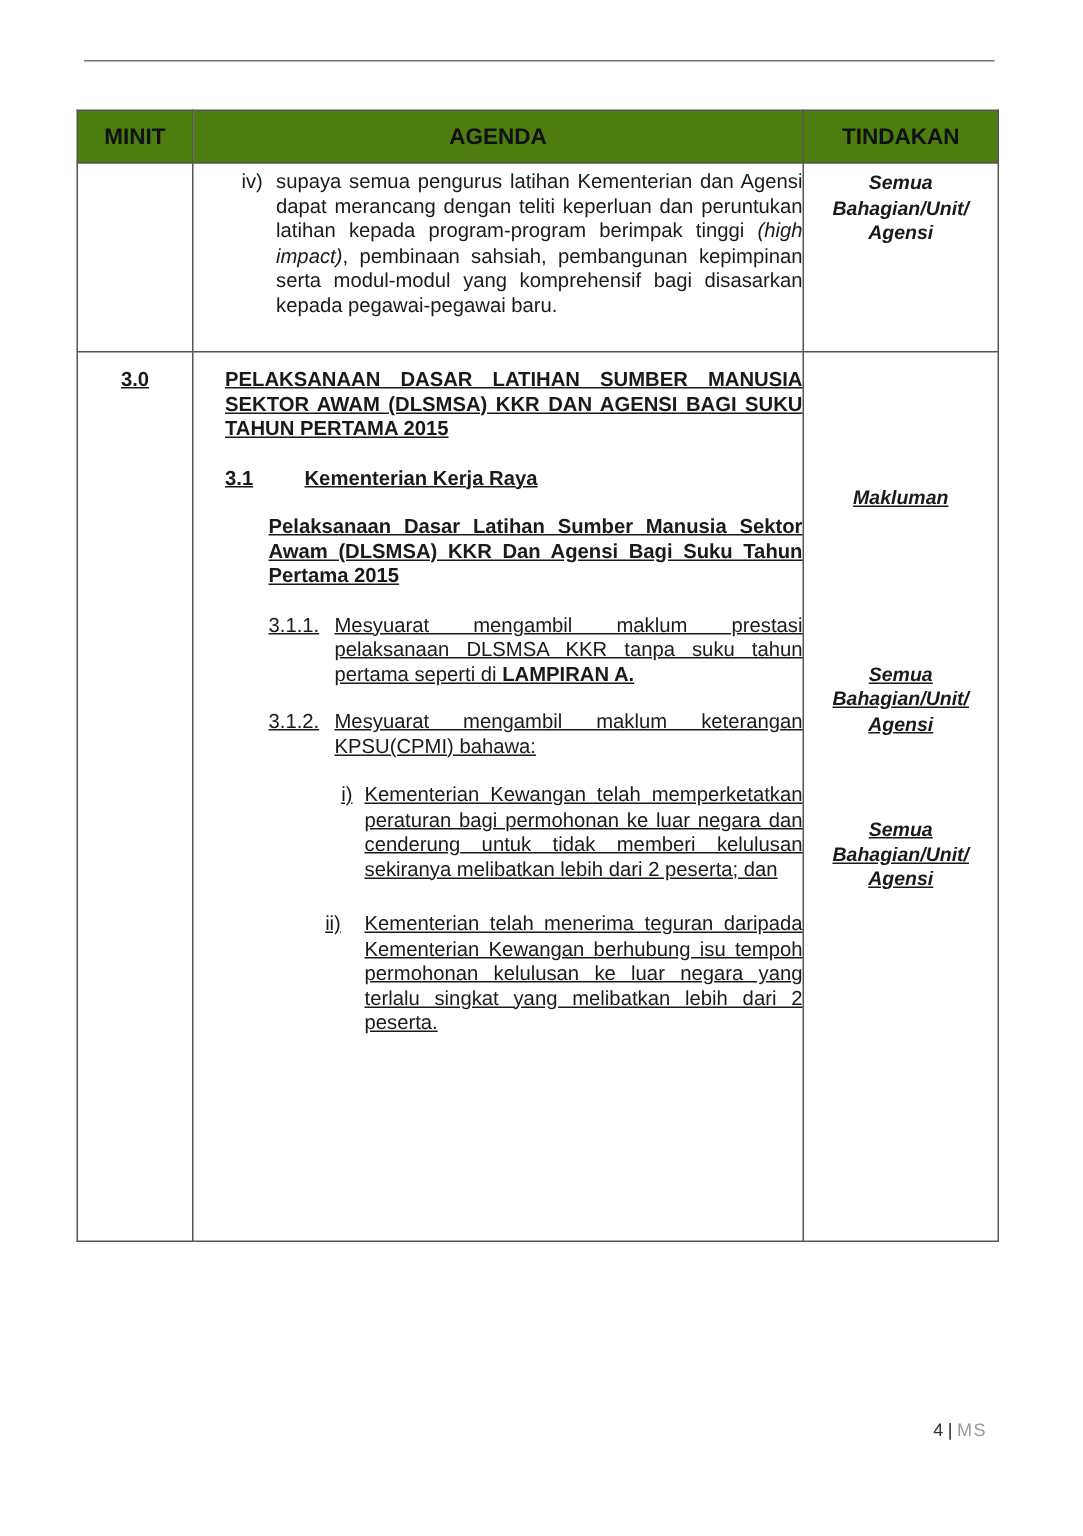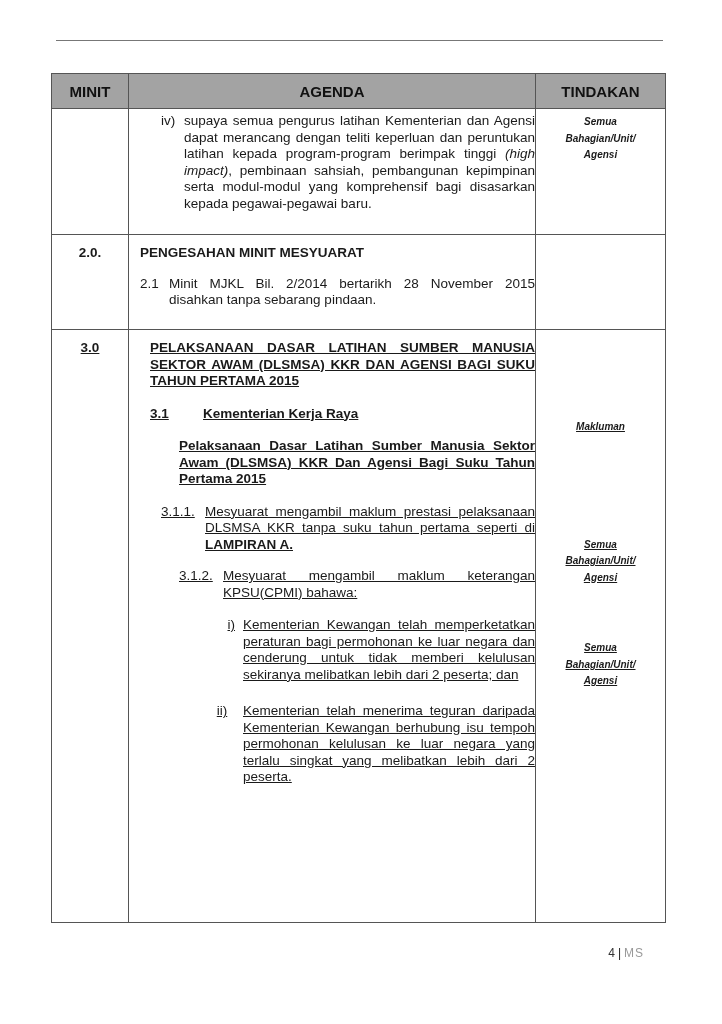--- a/index.html
+++ b/index.html
@@ -6,32 +6,32 @@
   body { width: 722px; height: 1024px; position: relative; overflow: hidden;
          font-family: "Liberation Sans", sans-serif; color: #1a1a1a; }
   .top-rule { position: absolute; left: 56px; top: 40px; width: 607px; height: 0;
               border-top: 1px solid #777; }
   table.minutes { position: absolute; left: 51px; top: 73px; width: 614px;
                   border-collapse: collapse; table-layout: fixed; }
   table.minutes col.c1 { width: 77px; }
   table.minutes col.c2 { width: 407px; }
   table.minutes col.c3 { width: 130px; }
   table.minutes th, table.minutes td { border: 1px solid #555; vertical-align: top; padding: 0; }
-  table.minutes th { background: #a3a3a3; height: 34px; font-weight: bold; font-size: 15px;
+  table.minutes th { background: #4d7c0f; height: 34px; font-weight: bold; font-size: 15px;
                      text-align: center; vertical-align: middle; color: #111; }
   .minit-num { font-weight: bold; font-size: 13.5px; text-align: center; padding-top: 12px; }
   .agenda-cell { padding: 6px 9px 0 16px; font-size: 13.5px; line-height: 16.5px; }
-  .tind-cell { text-align: center; font-weight: bold; font-style: italic; font-size: 10px; line-height: 16.5px; }
+  .tind-cell { text-align: center; font-weight: bold; font-style: italic; font-size: 13px; line-height: 16.5px; }
   .just { text-align: justify; text-align-last: left; }
   .item { display: flex; }
   .item .num { flex: 0 0 auto; }
   .item .txt { flex: 1 1 auto; text-align: justify; }
   .bold { font-weight: bold; }
   .ital { font-style: italic; }
-  .footer { position: absolute; right: 78px; top: 946px; font-size: 12px; color: #333; }
+  .footer { position: absolute; right: 64px; top: 946px; font-size: 12px; color: #333; }
   .footer .sep { color: #222; margin: 0 3px; }
   .footer .ms { color: #999; letter-spacing: 1px; }
 </style>
 </head>
 <body>
 
 <div class="top-rule"></div>
 
 <table class="minutes">
   <colgroup>
@@ -56,45 +56,34 @@
           <span class="txt"><span>supaya semua pengurus latihan Kementerian dan Agensi dapat merancang dengan teliti keperluan dan peruntukan latihan kepada program-program berimpak tinggi </span><span class="ital">(high impact)</span><span>, pembinaan sahsiah, pembangunan kepimpinan serta modul-modul yang komprehensif bagi disasarkan kepada pegawai-pegawai baru.</span></span>
         </div>
       </td>
       <td class="tind-cell" style="padding-top:5px;">
         <div>Semua</div>
         <div>Bahagian/Unit/</div>
         <div>Agensi</div>
       </td>
     </tr>
 
-    <tr style="height:95px;">
-      <td class="minit-num" style="padding-top:10px;">2.0.</td>
-      <td class="agenda-cell" style="padding-top:10px; padding-left:11px;">
-        <div class="bold">PENGESAHAN MINIT MESYUARAT</div>
-        <div class="item" style="margin-top:14px;">
-          <span class="num" style="width:29px;">2.1</span>
-          <span class="txt">Minit MJKL Bil. 2/2014 bertarikh 28 November 2015 disahkan tanpa sebarang pindaan.</span>
-        </div>
-      </td>
-      <td></td>
-    </tr>
 
     <tr style="height:593px;text-decoration:underline;">
       <td class="minit-num" style="padding-top:10px;">3.0</td>
       <td class="agenda-cell" style="padding-top:10px; padding-left:21px;">
         <div class="bold just">PELAKSANAAN DASAR LATIHAN SUMBER MANUSIA SEKTOR AWAM (DLSMSA) KKR DAN AGENSI BAGI SUKU TAHUN PERTAMA 2015</div>
 
         <div class="item bold" style="margin-top:16px;gap:24px;">
           <span class="num" style="width:29px;">3.1</span>
           <span>Kementerian Kerja Raya</span>
         </div>
 
         <div class="bold just" style="margin-top:16px; margin-left:29px;">Pelaksanaan Dasar Latihan Sumber Manusia Sektor Awam (DLSMSA) KKR Dan Agensi Bagi Suku Tahun Pertama 2015</div>
 
-        <div class="item" style="margin-top:16px; margin-left:11px;">
+        <div class="item" style="margin-top:16px; margin-left:29px;">
           <span class="num" style="width:44px;">3.1.1.</span>
           <span class="txt"><span>Mesyuarat mengambil maklum prestasi pelaksanaan DLSMSA KKR tanpa suku tahun pertama seperti di </span><span class="bold">LAMPIRAN A.</span></span>
         </div>
 
         <div class="item" style="margin-top:15px; margin-left:29px;">
           <span class="num" style="width:44px;">3.1.2.</span>
           <span class="txt">Mesyuarat mengambil maklum keterangan KPSU(CPMI) bahawa:</span>
         </div>
 
         <div class="item" style="margin-top:16px; margin-left:59px;">

